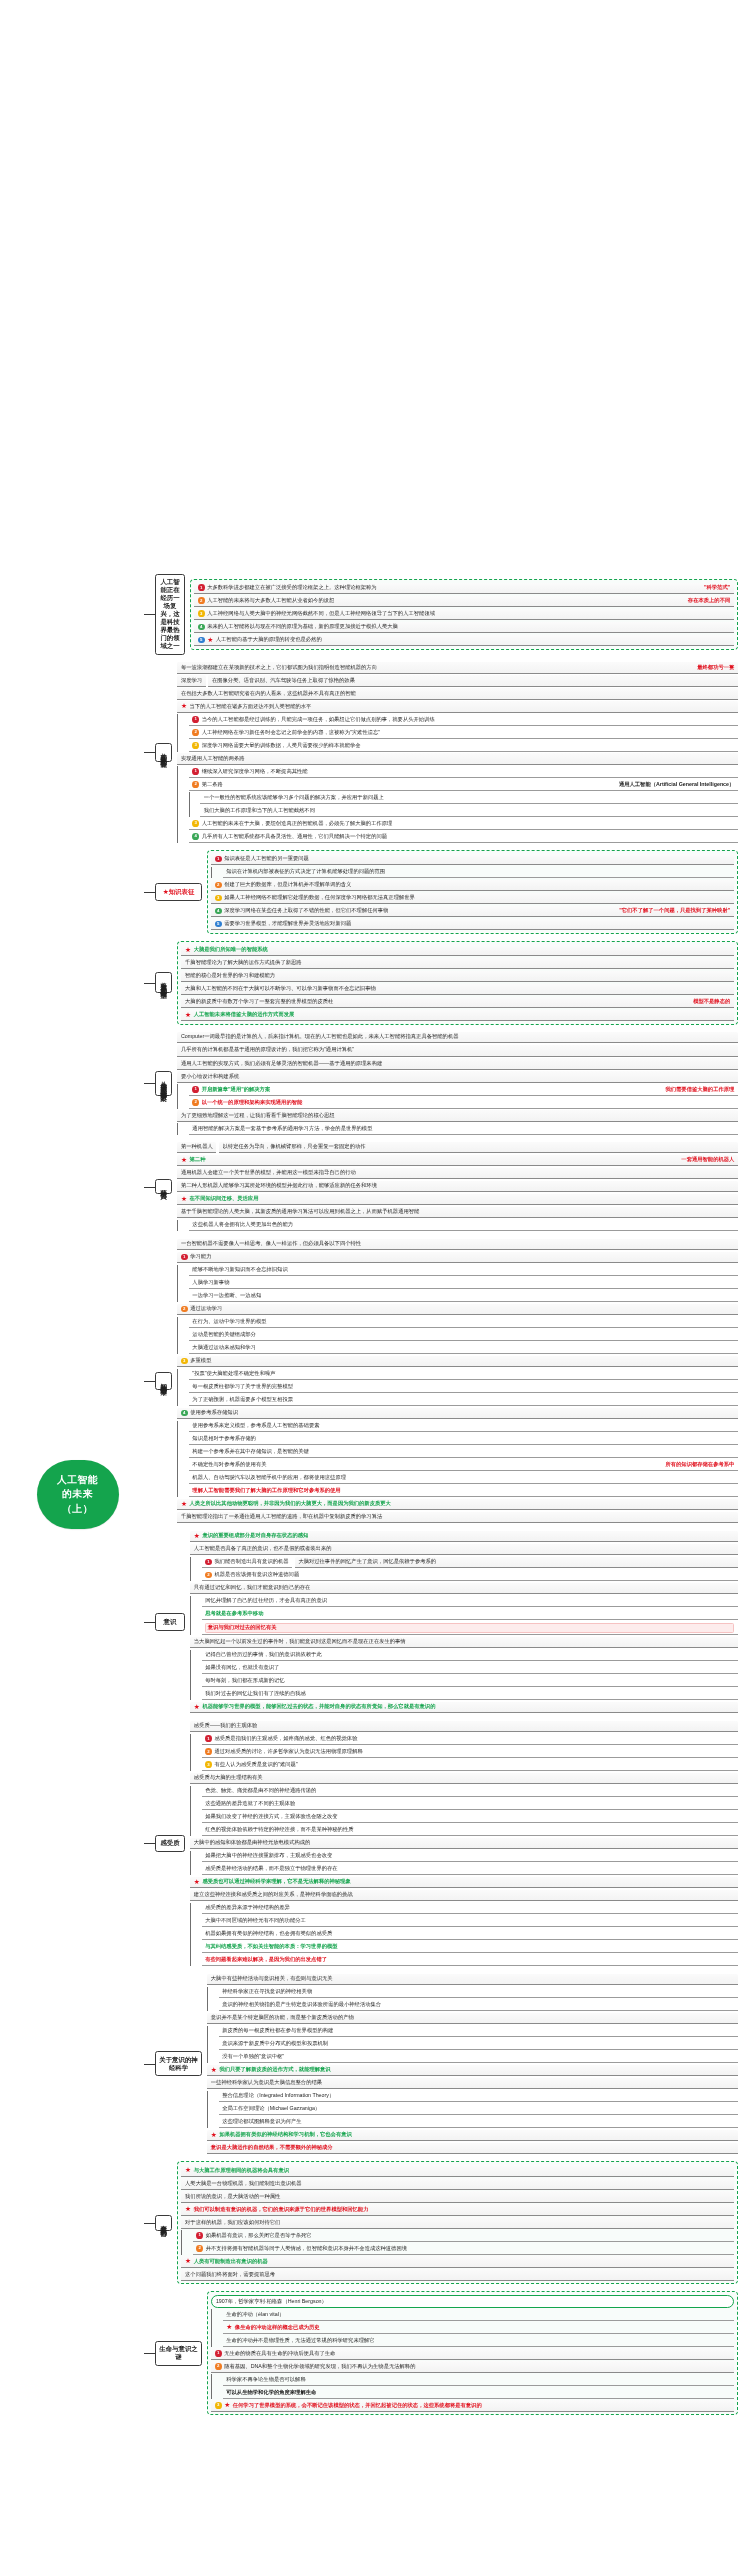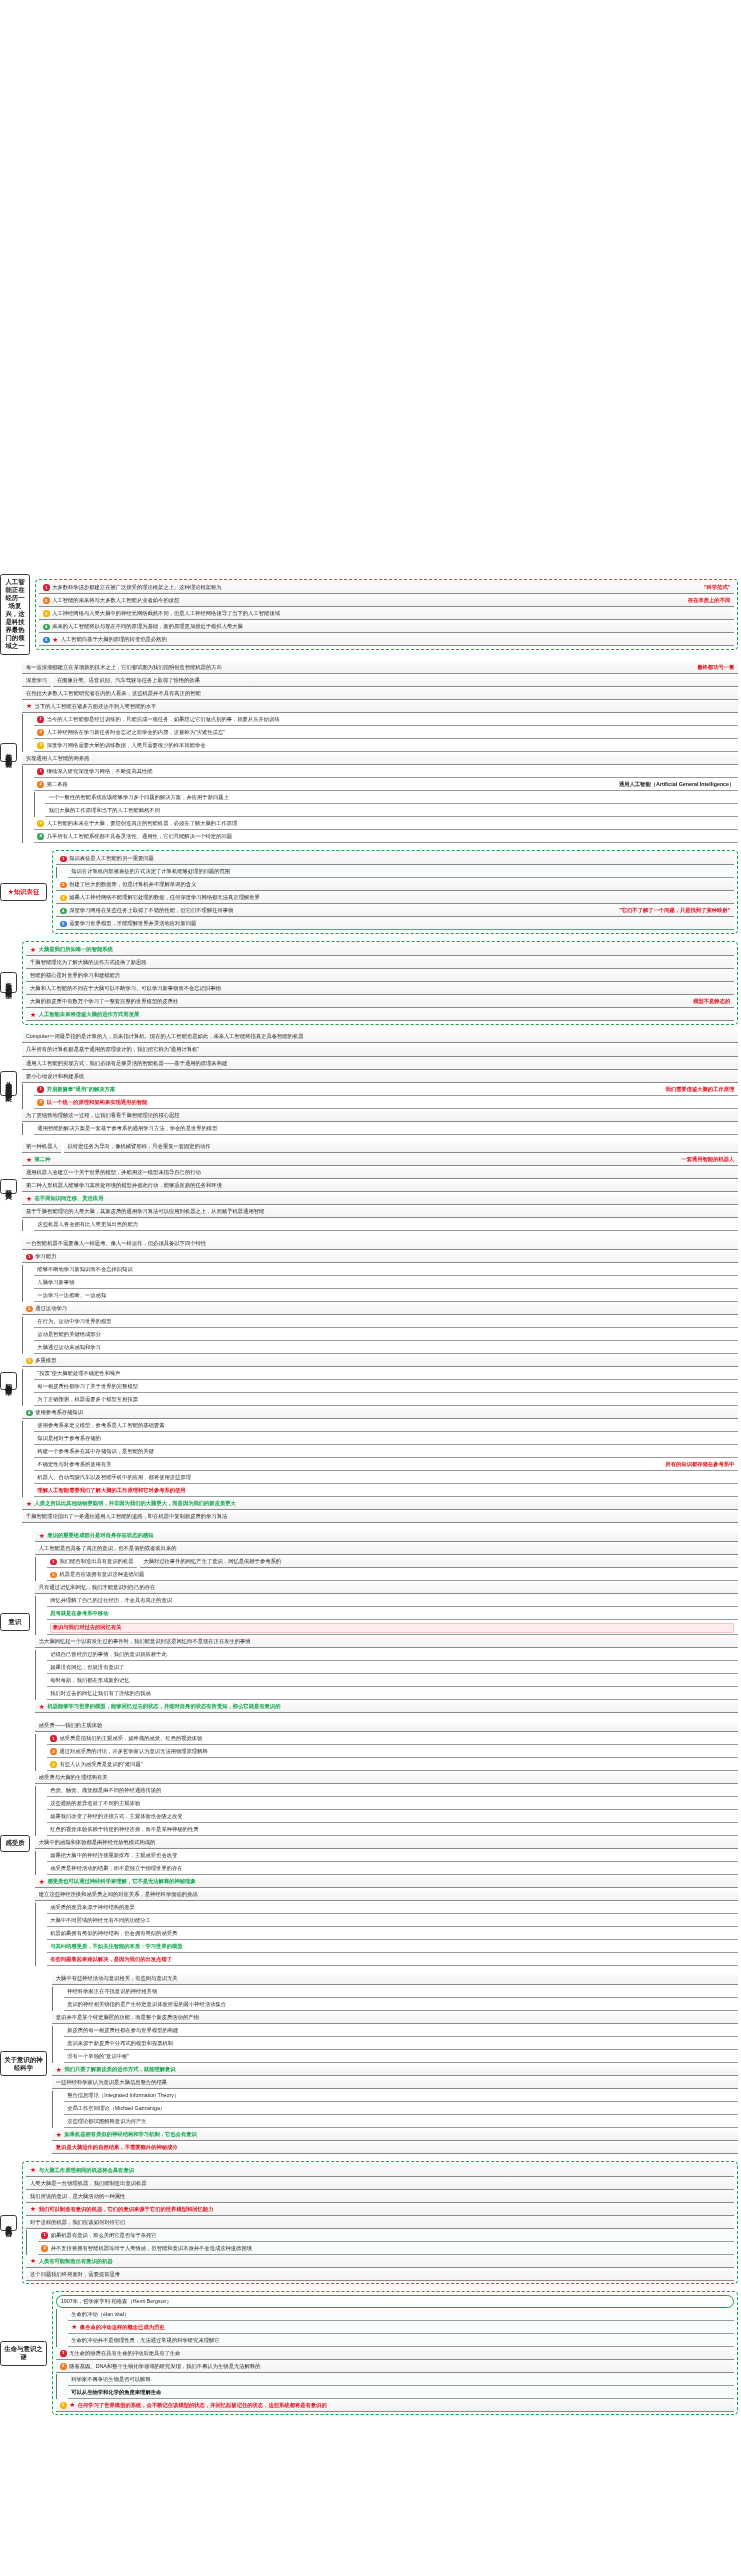--- a/index.html
+++ b/index.html
@@ -165,20 +165,23 @@
     margin-right: 2.1px;
   }
 
   .sect { display:flex; align-items:center; gap:3.1px; }
 </style>
 </head>
 <body>
 
 <div id="map">
 
+  <div class="root-wrap">
+    <div class="root-node">人工智能的未来（上）</div>
+  </div>
 
   <div class="branches" id="branches">
       <div class="branch">
         <div class="branch-label">人工智能正在经历一场复兴，这是科技界最热门的领域之一</div>
         <div class="group grow">
           <div class="kids">
             <div class="col">
               <div class="node">
                 <span class="num n1">1</span>
                 <span class="grow">大多数科学进步都建立在被广泛接受的理论框架之上。这种理论框架称为</span>

